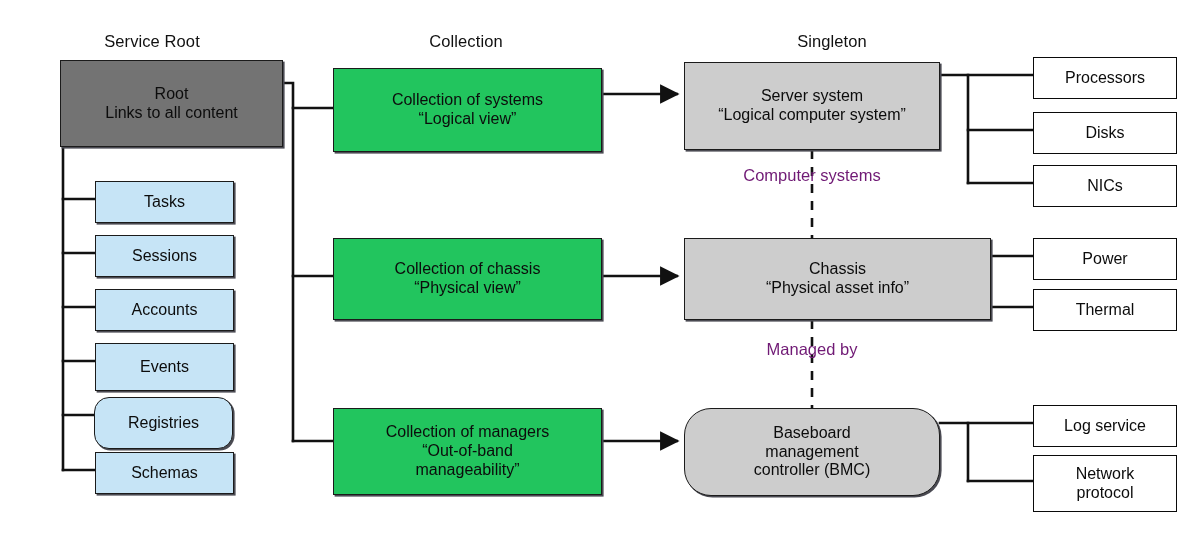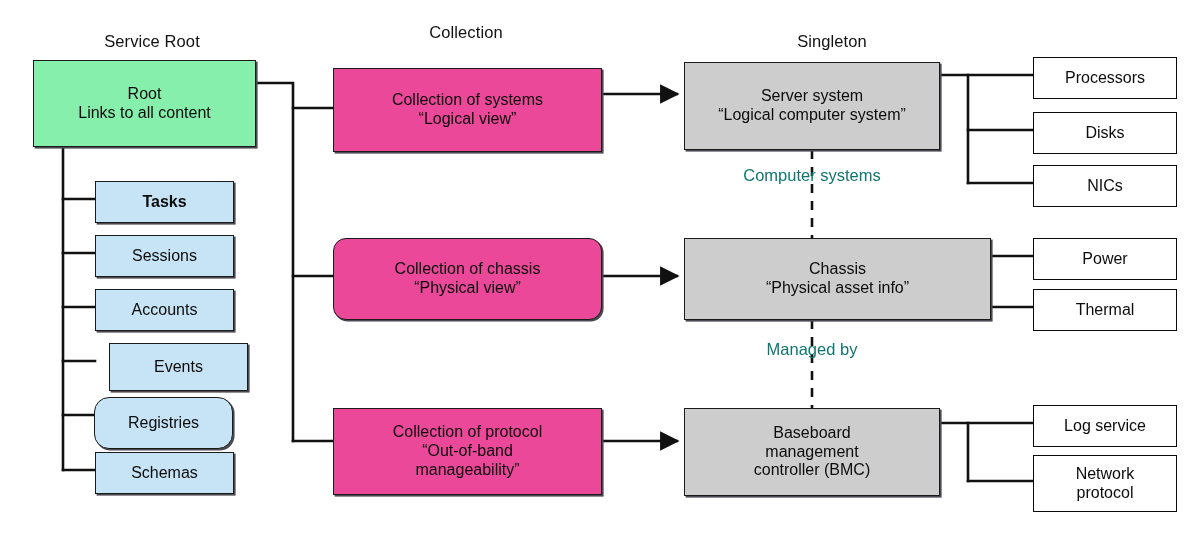--- a/index.html
+++ b/index.html
@@ -43,41 +43,42 @@
     text-align: center;
     font-size: 16px;
     line-height: 1.18;
     color: #0c0c0c;
     border: 1.6px solid #1b1b1b;
     box-shadow: 1.6px 1.6px 0 0 #4a4a52;
     padding: 20px 4px;
     white-space: pre-line;
   }
   .node.root {
-    background: #86efac;
+    background: #737373;
+    margin-left: 27px;
   }
   .node.collection {
-    background: #ec4899;
+    background: #22c55e;
     text-align: center;
   }
   .node.service {
     background: #c6e4f6;
   }
   .node.singleton {
     background: #cdcdcd;
   }
   .node.leaf {
     background: #ffffff;
     border: 1.8px solid #0a0a0a;
     box-shadow: none;
   }
   .edge-label {
     position: absolute;
     font-size: 16.5px;
-    color: #0f766e;
+    color: #701a75;
     white-space: nowrap;
     transform: translateX(-50%);
     background: transparent;
   }
 </style>
 </head>
 <body>
 
 <div id="diagram-root">
 
@@ -125,46 +126,46 @@
       <path d="M 968 481 L 1033 481"></path>
     </g>
 
     <g stroke="#111111" stroke-width="2.6" fill="none" stroke-dasharray="9 8">
       <path d="M 812 150 L 812 238"></path>
       <path d="M 812 320 L 812 408"></path>
     </g>
   </svg>
 
   <div class="col-header" style="left:152px; top:32px;">Service Root</div>
-  <div class="col-header" style="left:466px; top:23px;">Collection</div>
+  <div class="col-header" style="left:466px; top:32px;">Collection</div>
   <div class="col-header" style="left:812px; top:32px;margin-left:20px;">Singleton</div>
 
   <div class="node root" style="left:33px; top:60px; width:223px; height:87px;">Root
 Links to all content</div>
 
-  <div class="node service" style="left:95px; top:181px; width:139px; height:36px;font-weight:bold;">Tasks</div>
+  <div class="node service" style="left:95px; top:181px; width:139px; height:36px;">Tasks</div>
   <div class="node service" style="left:95px; top:235px; width:139px; height:36px;">Sessions</div>
   <div class="node service" style="left:95px; top:289px; width:139px; height:36px;">Accounts</div>
-  <div class="node service" style="left:109px; top:343px; width:139px; height:48px;text-align:right;">Events</div>
+  <div class="node service" style="left:95px; top:343px; width:139px; height:48px;text-align:right;">Events</div>
   <div class="node service" style="left:94px; top:397px; width:139px; height:52px;border-radius:15px;">Registries</div>
   <div class="node service" style="left:95px; top:452px; width:139px; height:36px;">Schemas</div>
 
   <div class="node collection" style="left:333px; top:68px; width:269px; height:84px;">Collection of systems
 “Logical view”</div>
-  <div class="node collection" style="left:333px; top:238px; width:269px; height:82px;border-radius:13px;">Collection of chassis
+  <div class="node collection" style="left:333px; top:238px; width:269px; height:82px;">Collection of chassis
 “Physical view”</div>
-  <div class="node collection" style="left:333px; top:408px; width:269px; height:87px;">Collection of protocol
+  <div class="node collection" style="left:333px; top:408px; width:269px; height:87px;">Collection of managers
 “Out-of-band
 manageability”</div>
 
   <div class="node singleton" style="left:684px; top:62px; width:256px; height:88px;">Server system
 “Logical computer system”</div>
   <div class="node singleton" style="left:684px; top:238px; width:307px; height:82px;">Chassis
 “Physical asset info”</div>
-  <div class="node singleton" style="left:684px; top:408px; width:256px; height:88px;">Baseboard
+  <div class="node singleton" style="left:684px; top:408px; width:256px; height:88px;border-radius:27px;">Baseboard
 management
 controller (BMC)</div>
 
   <div class="node leaf" style="left:1033px; top:57px; width:144px; height:37px;">Processors</div>
   <div class="node leaf" style="left:1033px; top:112px; width:144px; height:37px;">Disks</div>
   <div class="node leaf" style="left:1033px; top:165px; width:144px; height:37px;">NICs</div>
 
   <div class="node leaf" style="left:1033px; top:238px; width:144px; height:37px;">Power</div>
   <div class="node leaf" style="left:1033px; top:289px; width:144px; height:37px;">Thermal</div>
 

